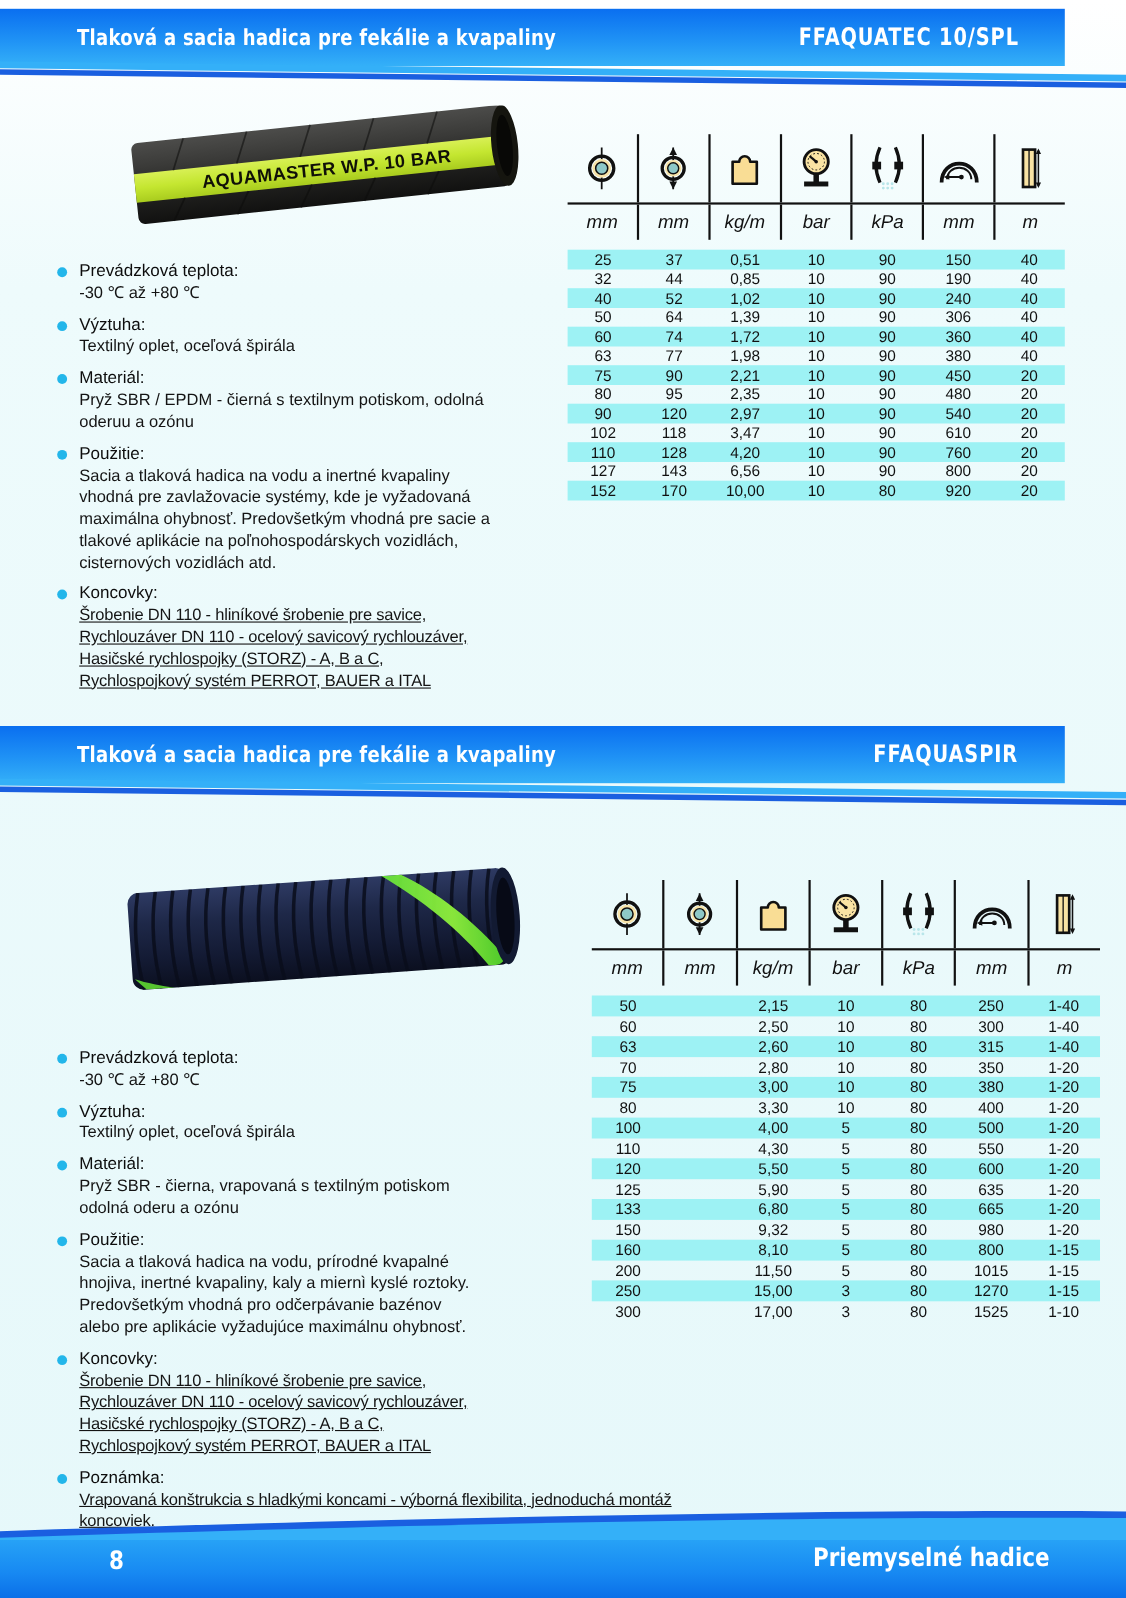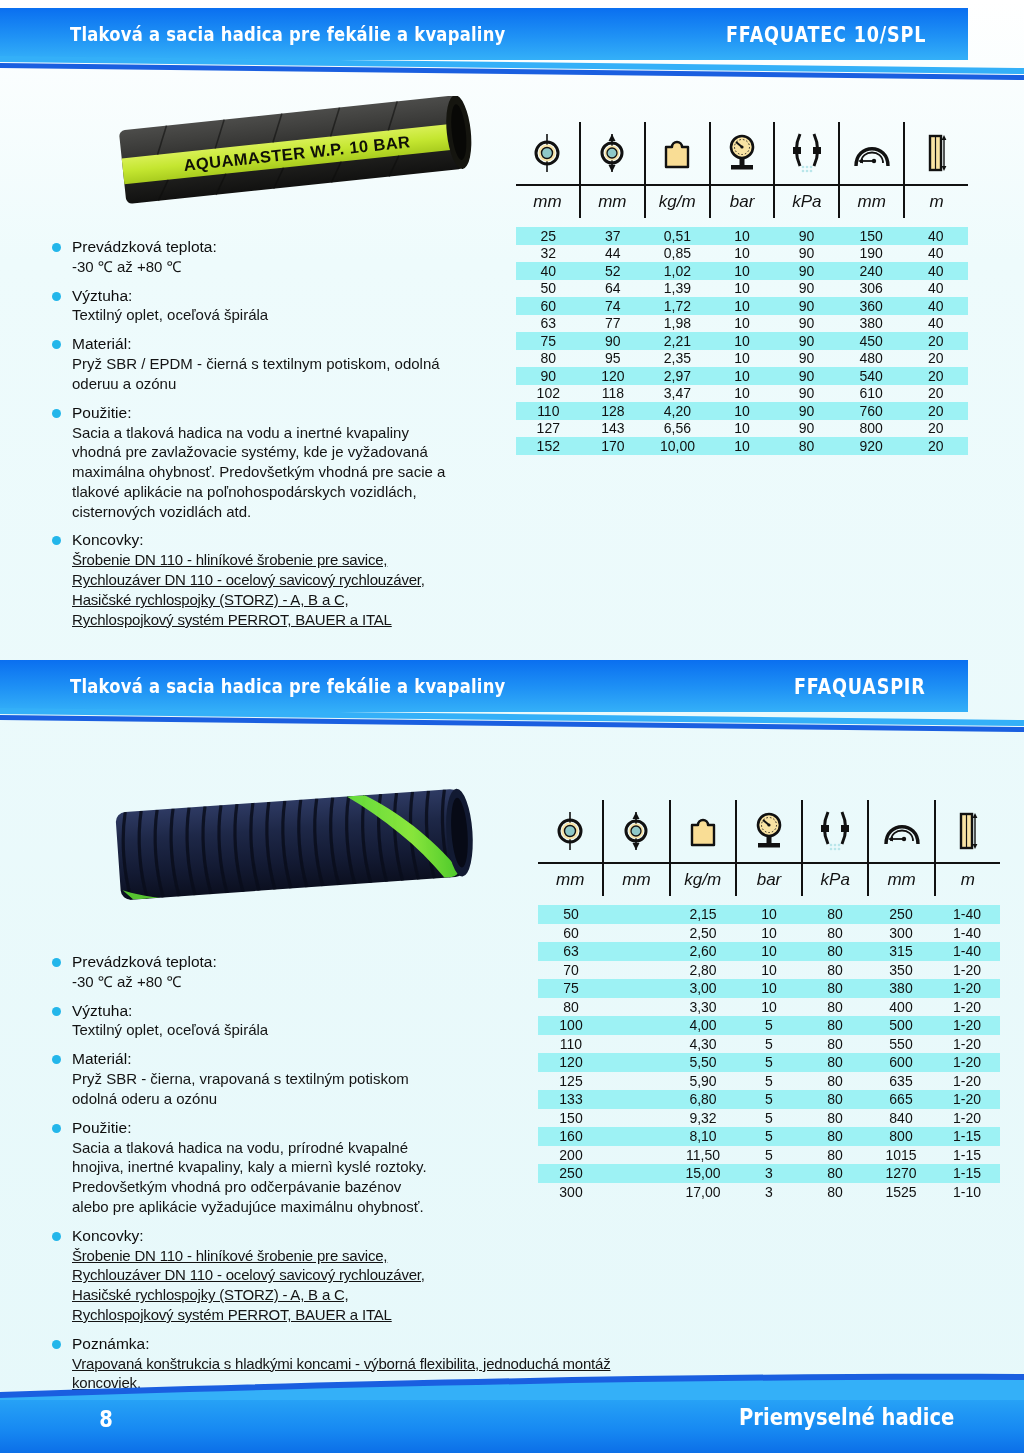--- a/index.html
+++ b/index.html
@@ -769,21 +769,21 @@
           <div class="data-cell">80</div>
           <div class="data-cell">665</div>
           <div class="data-cell">1-20</div>
         </div>
         <div class="data-row">
           <div class="data-cell">150</div>
           <div class="data-cell"></div>
           <div class="data-cell">9,32</div>
           <div class="data-cell">5</div>
           <div class="data-cell">80</div>
-          <div class="data-cell">840</div>
+          <div class="data-cell">980</div>
           <div class="data-cell">1-20</div>
         </div>
         <div class="data-row alt">
           <div class="data-cell">160</div>
           <div class="data-cell"></div>
           <div class="data-cell">8,10</div>
           <div class="data-cell">5</div>
           <div class="data-cell">80</div>
           <div class="data-cell">800</div>
           <div class="data-cell">1-15</div>

